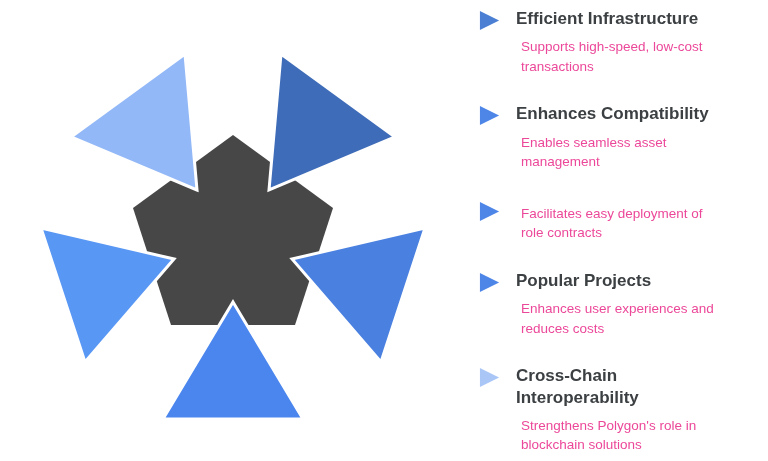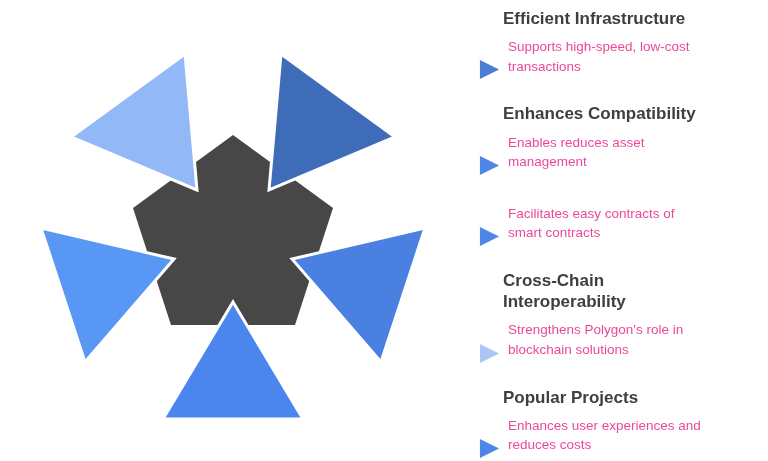--- a/index.html
+++ b/index.html
@@ -28,22 +28,22 @@
     stroke-linejoin: miter;
   }
   .legend {
     position: absolute;
     left: 478px;
     top: 8px;
     width: 247px;
   }
   .legend-item {
     display: flex;
-    align-items: flex-end;
-    gap: 2px;
+    align-items: flex-start;
+    gap: 15px;
     margin-bottom: 22px;
   }
   .bullet {
     flex: 0 0 auto;
     width: 23px;
     height: 23px;
     margin-top: 1px;
   }
   .legend-content {
     width: 210px;
@@ -87,47 +87,47 @@
         <p>Supports high-speed, low-cost transactions</p>
       </div>
     </div>
 
     <div class="legend-item">
       <svg class="bullet" viewBox="0 0 24 24">
         <polygon points="2,2 22,12 2,22" fill="#4e86e8"></polygon>
       </svg>
       <div class="legend-content">
         <h3>Enhances Compatibility</h3>
-        <p>Enables reduces asset management</p>
+        <p>Enables seamless asset management</p>
       </div>
     </div>
 
     <div class="legend-item">
       <svg class="bullet" viewBox="0 0 24 24">
         <polygon points="2,2 22,12 2,22" fill="#4e86e8"></polygon>
       </svg>
       <div class="legend-content">
-        <p>Facilitates easy contracts of smart contracts</p>
+        <p>Facilitates easy deployment of role contracts</p>
+      </div>
+    </div>
+
+    <div class="legend-item">
+      <svg class="bullet" viewBox="0 0 24 24">
+        <polygon points="2,2 22,12 2,22" fill="#4e86e8"></polygon>
+      </svg>
+      <div class="legend-content">
+        <h3>Popular Projects</h3>
+        <p>Enhances user experiences and reduces costs</p>
       </div>
     </div>
 
     <div class="legend-item">
       <svg class="bullet" viewBox="0 0 24 24">
         <polygon points="2,2 22,12 2,22" fill="#a9c6f7"></polygon>
       </svg>
       <div class="legend-content">
         <h3>Cross-Chain Interoperability</h3>
         <p>Strengthens Polygon's role in blockchain solutions</p>
       </div>
     </div>
 
-    <div class="legend-item">
-      <svg class="bullet" viewBox="0 0 24 24">
-        <polygon points="2,2 22,12 2,22" fill="#4e86e8"></polygon>
-      </svg>
-      <div class="legend-content">
-        <h3>Popular Projects</h3>
-        <p>Enhances user experiences and reduces costs</p>
-      </div>
-    </div>
-
   </div>
 </div>
 
 </body></html>

